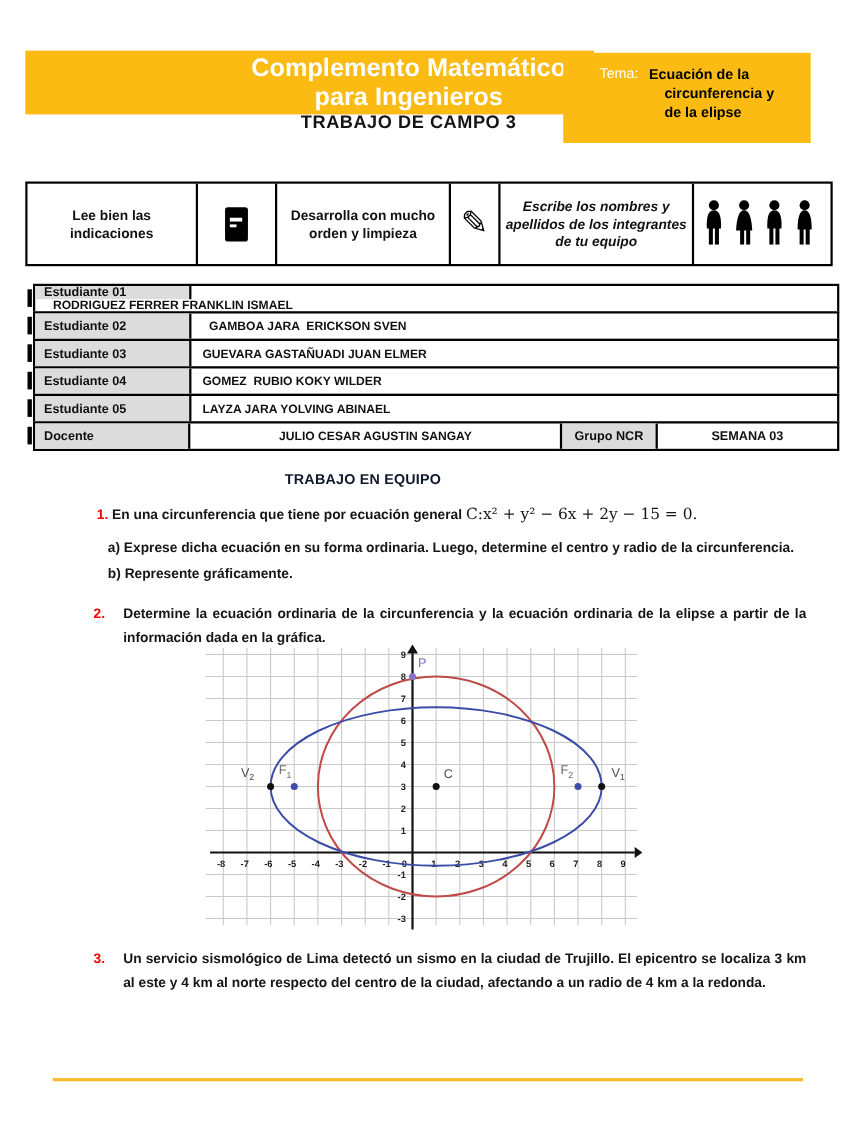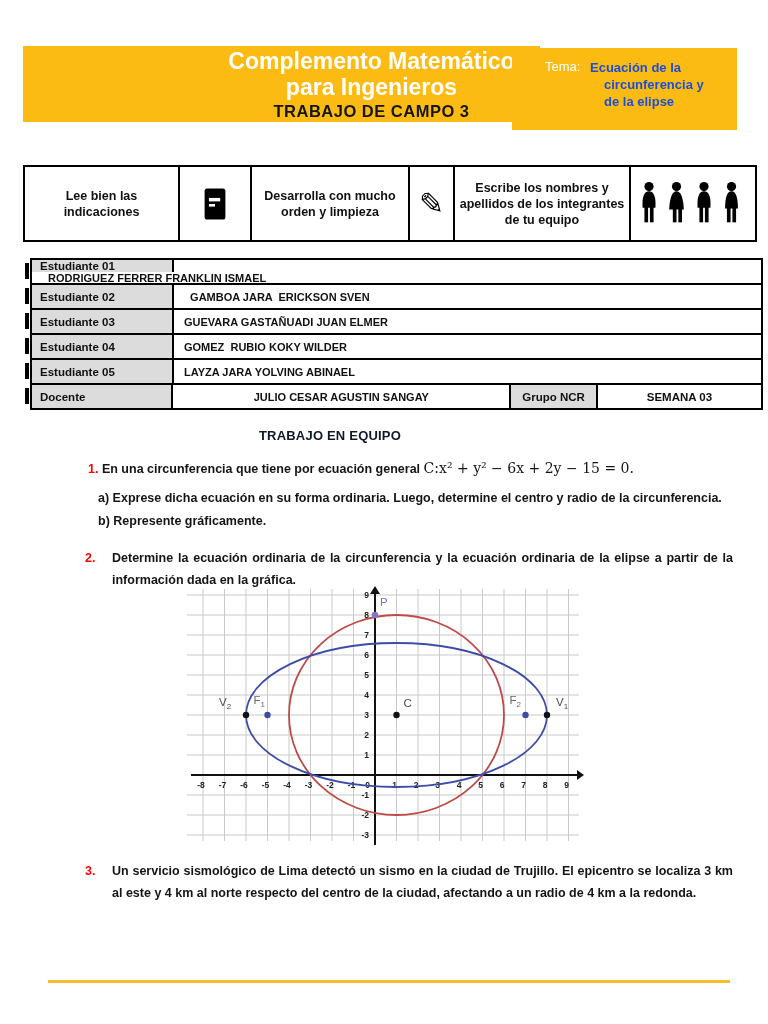--- a/index.html
+++ b/index.html
@@ -1,33 +1,33 @@
 <!DOCTYPE html>
 <html><head>
 <meta charset="utf-8">
 <style>
   html,body{margin:0;padding:0;background:#fff;}
   .page{position:relative;width:768px;height:1024px;background:#ffffff;overflow:hidden;
         font-family:"Liberation Sans",sans-serif;color:#111;}
   
-  .hdr-box{position:absolute;left:23px;top:46px;width:517px;height:76px;background:#FCBB12;}
+  .hdr-box{position:absolute;left:23px;top:46px;width:517px;height:58px;background:#FCBB12;}
   .hdr-inner{position:absolute;left:180px;top:2px;width:337px;text-align:center;}
   .hdr-title{color:#ffffff;font-size:23px;font-weight:700;line-height:26px;letter-spacing:0px;}
   .hdr-sub{color:#151515;font-size:16.5px;font-weight:700;line-height:21px;letter-spacing:.5px;margin-top:1px;}
   .tema-box{position:absolute;left:512px;top:48px;width:225px;height:82px;background:#FCBB12;}
   .tema-label{position:absolute;left:33px;top:11px;color:#fff;font-size:13px;font-weight:400;}
-  .tema-lines{position:absolute;left:78px;top:11px;color:#1d4ed8;font-size:13px;font-weight:700;line-height:17px;}
+  .tema-lines{position:absolute;left:78px;top:11px;color:#000000;font-size:13px;font-weight:700;line-height:17px;}
   .tema-lines .ind{padding-left:14px;}
   
   .instr{position:absolute;left:23px;top:165px;width:734px;height:77px;border:2px solid #000;
          display:flex;box-sizing:border-box;}
   .instr .cell{border-left:2px solid #000;display:flex;align-items:center;justify-content:center;
                text-align:center;font-size:12.5px;font-weight:700;line-height:16px;padding:2px 4px;box-sizing:border-box;}
   .instr .cell:first-child{border-left:none;}
-  .c1{width:153px;} .c2{width:72px;} .c3{width:158px;} .c4{width:45px;} .c5{width:176px;} .c6{flex:1;}
+  .c1{width:153px;} .c2{width:72px;} .c3{width:158px;} .c4{width:45px;} .c5{width:176px;font-style:italic;} .c6{flex:1;}
   .pencil{font-family:"DejaVu Sans",sans-serif;font-size:30px;color:#000;}
   
   .roster{position:absolute;left:30px;top:258px;width:733px;}
   .rrow{position:relative;display:flex;height:27px;border:2px solid #000;margin-top:-2px;box-sizing:border-box;background:#fff;}
   .rrow:first-child{margin-top:0;flex-direction:column;}
   .rrow::before{content:"";position:absolute;left:-7px;top:3px;width:4px;height:16px;background:#000;}
   .rlabel{width:142px;background:#DCDCDC;border-right:2px solid #000;display:flex;align-items:center;
           padding-left:8px;font-size:11.5px;font-weight:700;box-sizing:border-box;}
   .rname{flex:1;display:flex;align-items:center;padding-left:10px;font-size:11px;font-weight:700;white-space:pre;text-align:right;}
   .rname.center{justify-content:center;padding-left:0;}

